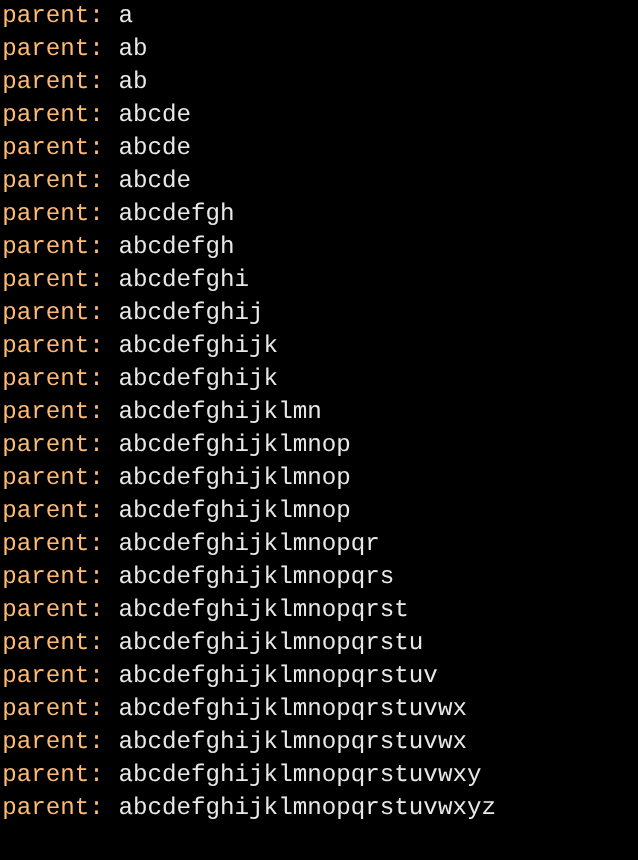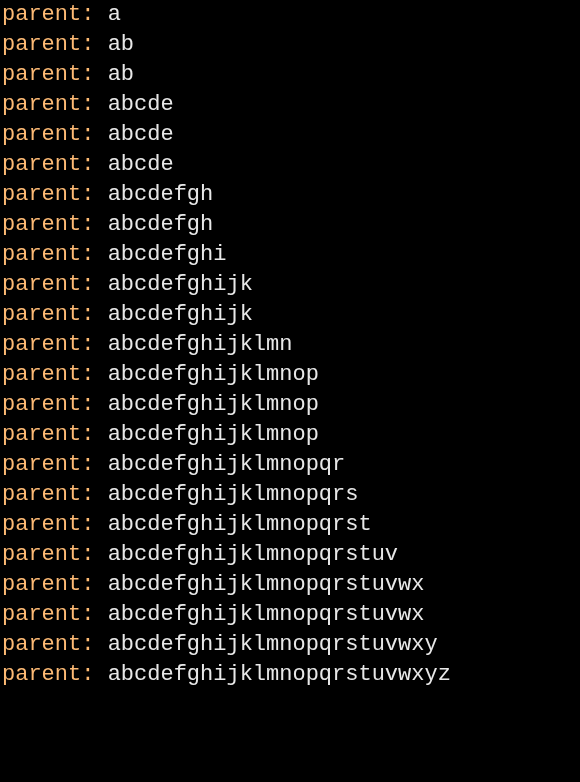--- a/index.html
+++ b/index.html
@@ -39,27 +39,29 @@
 <div class="terminal">
   <div class="line"><span class="prefix">parent: </span><span class="value">a</span></div>
   <div class="line"><span class="prefix">parent: </span><span class="value">ab</span></div>
   <div class="line"><span class="prefix">parent: </span><span class="value">ab</span></div>
   <div class="line"><span class="prefix">parent: </span><span class="value">abcde</span></div>
   <div class="line"><span class="prefix">parent: </span><span class="value">abcde</span></div>
   <div class="line"><span class="prefix">parent: </span><span class="value">abcde</span></div>
   <div class="line"><span class="prefix">parent: </span><span class="value">abcdefgh</span></div>
   <div class="line"><span class="prefix">parent: </span><span class="value">abcdefgh</span></div>
   <div class="line"><span class="prefix">parent: </span><span class="value">abcdefghi</span></div>
+  <div class="line"><span class="prefix">parent: </span><span class="value">abcdefghij</span></div>
   <div class="line"><span class="prefix">parent: </span><span class="value">abcdefghijk</span></div>
   <div class="line"><span class="prefix">parent: </span><span class="value">abcdefghijk</span></div>
   <div class="line"><span class="prefix">parent: </span><span class="value">abcdefghijklmn</span></div>
   <div class="line"><span class="prefix">parent: </span><span class="value">abcdefghijklmnop</span></div>
   <div class="line"><span class="prefix">parent: </span><span class="value">abcdefghijklmnop</span></div>
   <div class="line"><span class="prefix">parent: </span><span class="value">abcdefghijklmnop</span></div>
   <div class="line"><span class="prefix">parent: </span><span class="value">abcdefghijklmnopqr</span></div>
   <div class="line"><span class="prefix">parent: </span><span class="value">abcdefghijklmnopqrs</span></div>
   <div class="line"><span class="prefix">parent: </span><span class="value">abcdefghijklmnopqrst</span></div>
+  <div class="line"><span class="prefix">parent: </span><span class="value">abcdefghijklmnopqrstu</span></div>
   <div class="line"><span class="prefix">parent: </span><span class="value">abcdefghijklmnopqrstuv</span></div>
   <div class="line"><span class="prefix">parent: </span><span class="value">abcdefghijklmnopqrstuvwx</span></div>
   <div class="line"><span class="prefix">parent: </span><span class="value">abcdefghijklmnopqrstuvwx</span></div>
   <div class="line"><span class="prefix">parent: </span><span class="value">abcdefghijklmnopqrstuvwxy</span></div>
   <div class="line"><span class="prefix">parent: </span><span class="value">abcdefghijklmnopqrstuvwxyz</span></div>
 </div>
 
 </body></html>

